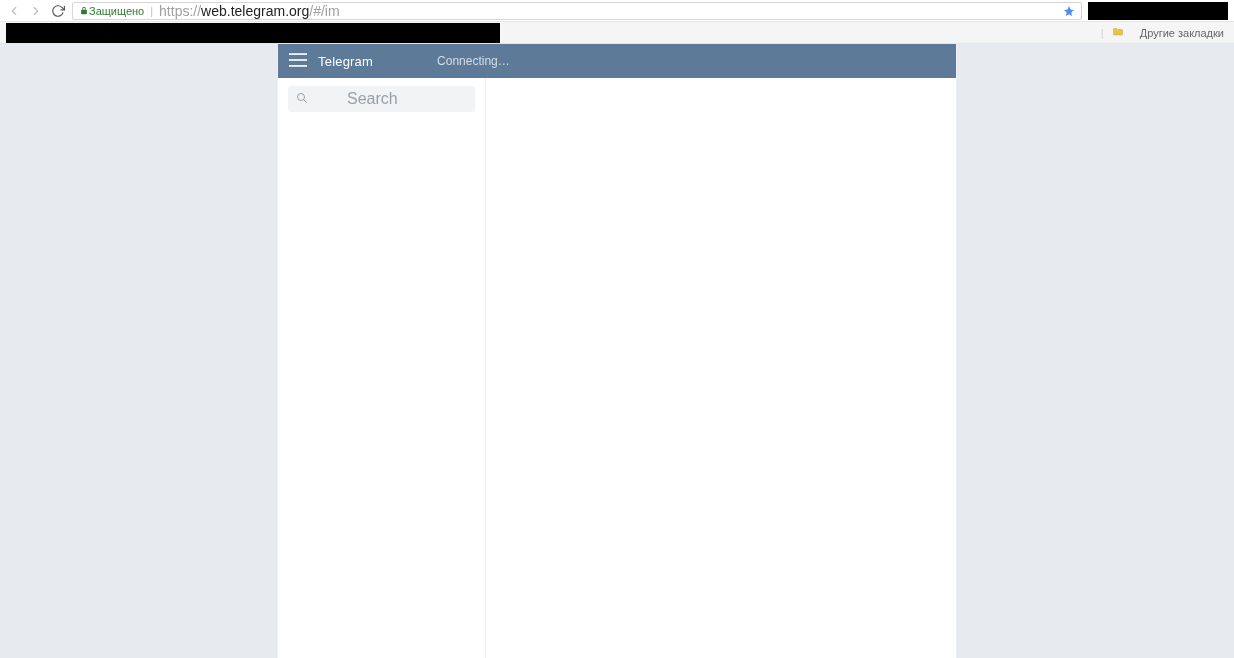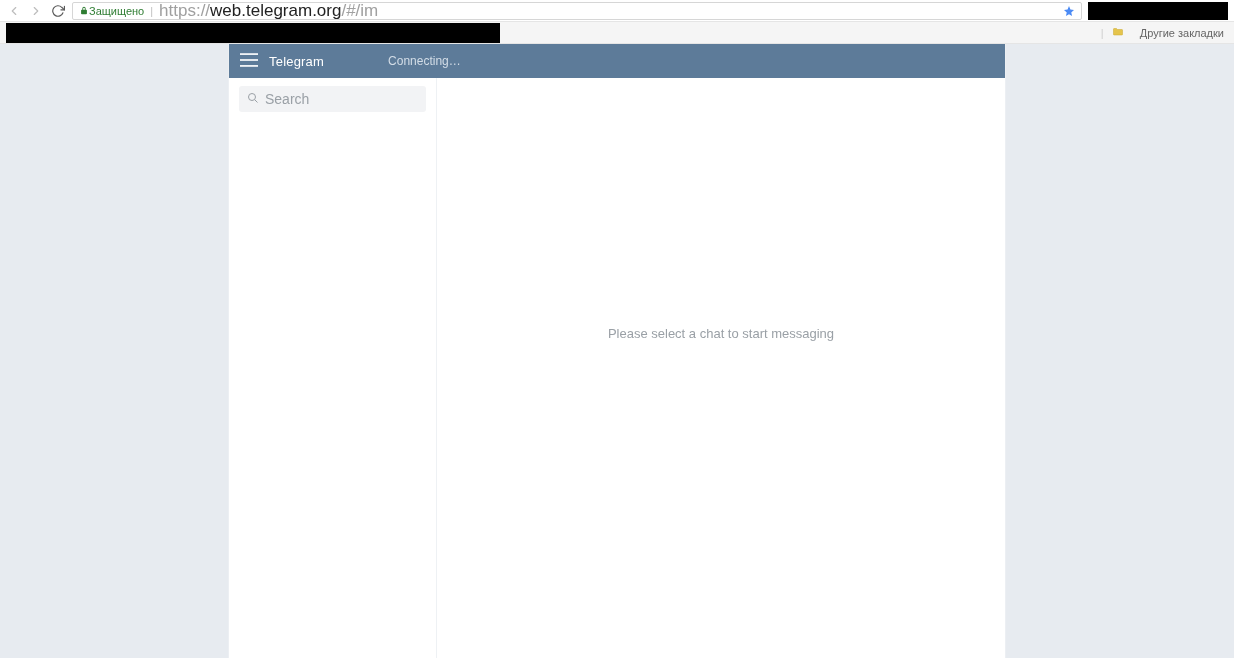--- a/index.html
+++ b/index.html
@@ -33,21 +33,21 @@
     align-items: center;
     padding: 0 6px;
     gap: 6px;
     background: #fff;
     overflow: hidden;
   }
   .lock-wrap { display: flex; align-items: center; color: #2e7d32; }
   .lock-wrap svg { width: 10px; height: 10px; }
   .secure-text { color: #2e7d32; font-size: 11px; }
   .addr-sep { color: #c0c0c0; }
-  .addr-url { color: #5a5a5a; font-size: 17px; white-space: nowrap; text-align: right; }
+  .addr-url { color: #5a5a5a; font-size: 14px; white-space: nowrap; text-align: right; }
   .addr-url .host-strong { color: #222; }
   .addr-url .faded { color: #a0a0a0; }
   .star-icon { color: #4c8bf5; margin-left: auto; display: flex; }
   .star-icon svg { width: 12px; height: 12px; fill: #4c8bf5; }
   .redacted-right { width: 140px; height: 18px; background: #000; }
 
   .bookmarks-bar {
     height: 22px;
     display: flex;
     align-items: center;
@@ -62,21 +62,21 @@
   .bm-sep { color: #cfcfcf; margin-right: 8px; }
   .folder-icon svg { width: 12px; height: 12px; fill: #e5c44c; stroke: #c9a92d; }
 
   
   .viewport {
     height: calc(658px - 22px - 22px);
     background: #e7ebf0;
     overflow: hidden;
   }
   .app-shell {
-    width: 776px;
+    width: 678px;
     height: 100%;
     margin: 0 auto;
     background: #fff;
     display: flex;
     flex-direction: column;
     box-shadow: 0 0 0 1px #eceff3;
   }
   .tg-header {
     height: 34px;
     background: #5d7b99;
@@ -108,21 +108,21 @@
   .tg-search {
     height: 26px;
     background: #f2f3f5;
     border-radius: 3px;
     display:flex; align-items:center;
     padding: 0 8px; gap:6px;
   }
   .tg-search svg { width:12px; height:12px; fill:none; stroke:#9aa0a6; stroke-width:2; }
   .tg-search input {
     border:0; outline:0; background:transparent;
-    font-size:14px; color:#555; width:100%;
+    font-size:16px; color:#555; width:100%;margin-left:33px;
   }
   .tg-search input::placeholder { color:#9aa0a6; }
   .tg-right {
     flex:1; position:relative; background:#fff;
   }
   .tg-placeholder {
     position:absolute; left:0; right:0; top: 248px;
     text-align:center;
     color:#9aa0a6; font-size:13px;
   }
@@ -203,18 +203,15 @@
         <div class="tg-search">
           <span>
             <svg viewBox="0 0 24 24">
                 <circle cx="10" cy="10" r="7"></circle>
                 <line x1="21" y1="21" x2="15.5" y2="15.5"></line>
               </svg>
           </span>
           <input type="text" placeholder="Search" style="">
         </div>
       </div>
-      <div class="tg-right">
-        <div class="tg-placeholder">Please select a chat to start messaging</div>
-      </div>
     </div>
   </div>
 </div>
 
 </body></html>

